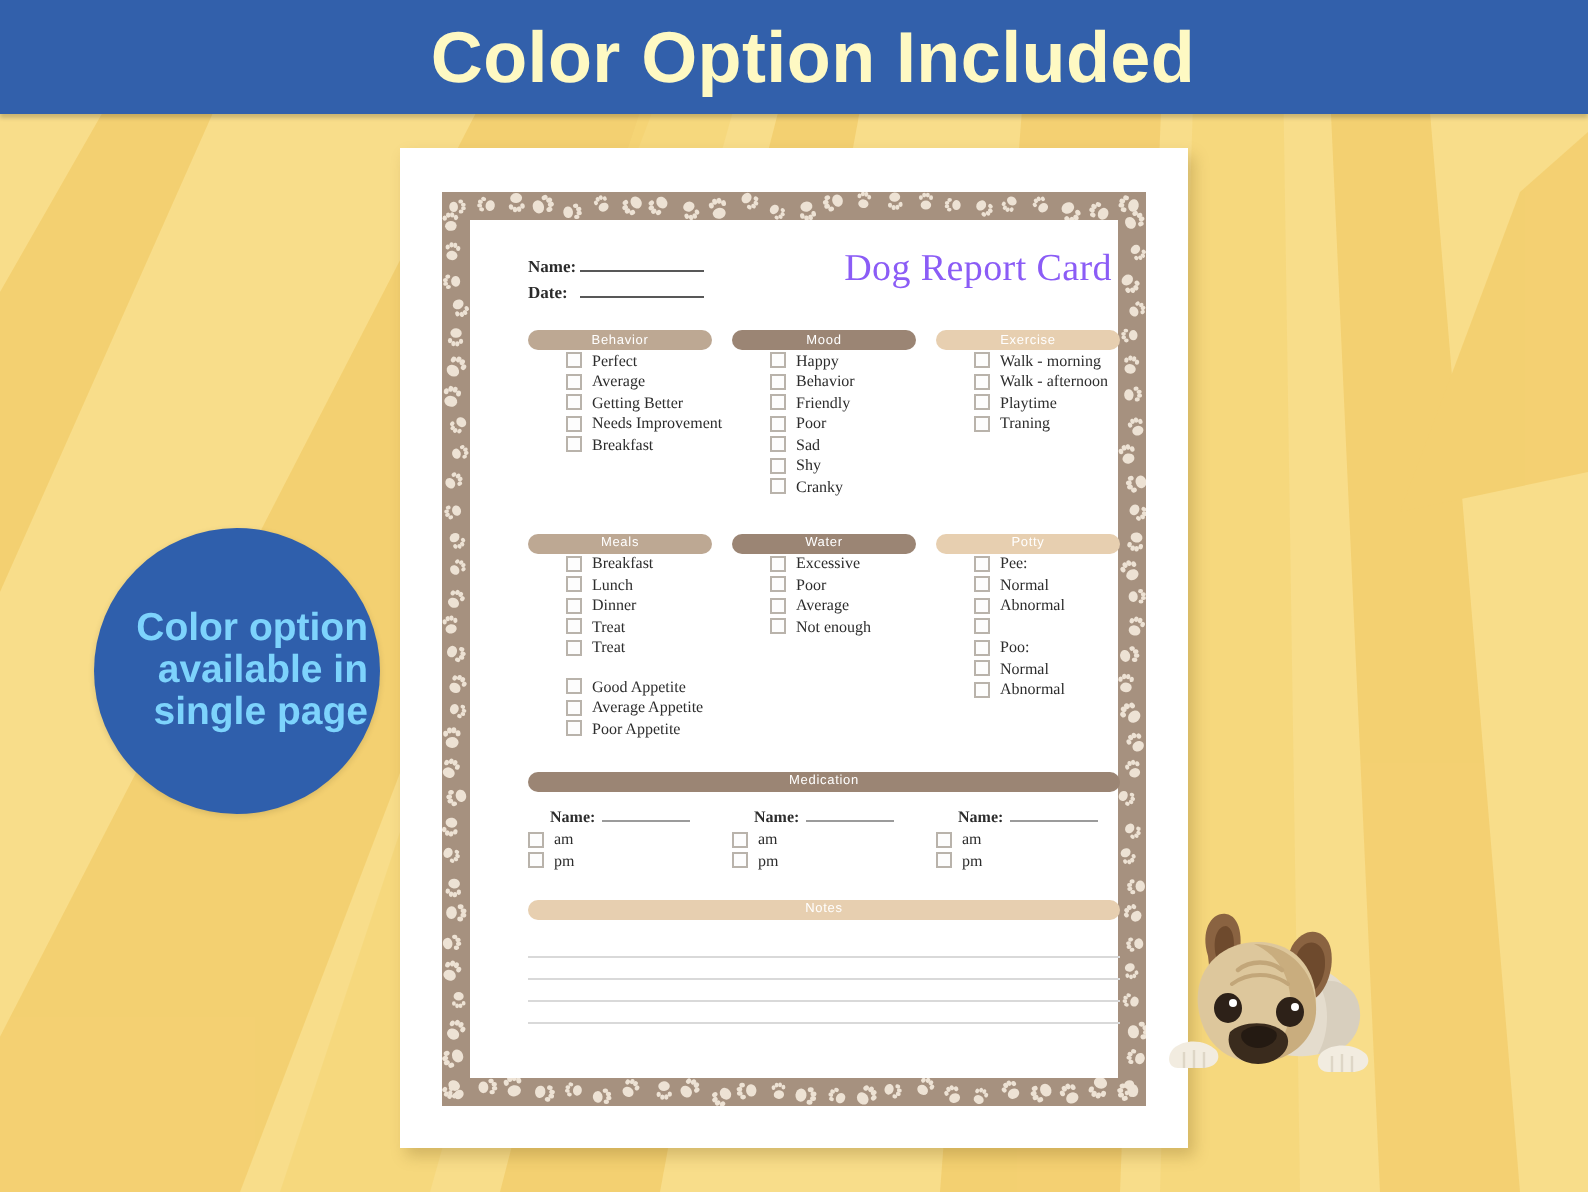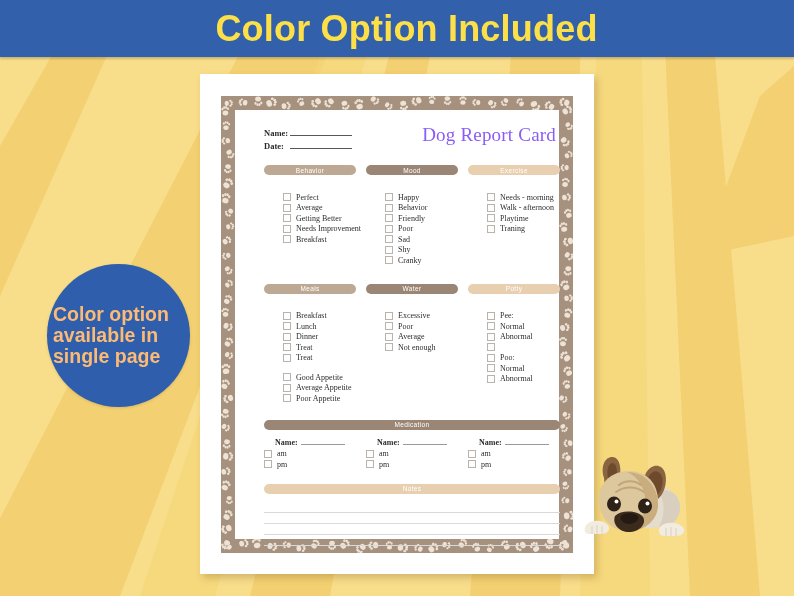--- a/index.html
+++ b/index.html
@@ -40,21 +40,21 @@
     width: 794px;
     height: 57px;
     background: #3260ab;
     display: flex;
     align-items: center;
     justify-content: center;
     box-shadow: 0 2px 2px rgba(0,0,0,.18);
     z-index: 40;
   }
   #banner-text {
-    color: #fde047;
+    color: #fef9c3;
     font-size: 36px;
     font-weight: bold;
     letter-spacing: .2px;
     font-family: "Liberation Sans", sans-serif;
     white-space: nowrap;
     margin-left: 19px;
   }
 
   
   #badge {
@@ -63,25 +63,25 @@
     width: 143px; height: 143px;
     border-radius: 50%;
     background: #2f5fac;
     z-index: 30;
     display: flex;
     align-items: center;
     justify-content: center;
     box-shadow: 0 1px 3px rgba(0,0,0,.12);
   }
   #badge-text {
-    color: #fdba74;
+    color: #7dd3fc;
     font-weight: bold;
     font-size: 19.5px;
     line-height: 21px;
-    text-align: left;
+    text-align: right;
     padding: 0 6px;
     font-family: "Liberation Sans", sans-serif;
   }
 
   
   #page {
     position: absolute;
     left: 200px; top: 74px;
     width: 394px;
     height: 500px;
@@ -161,21 +161,21 @@
   .pill.dark   { background: #9b8574; }
   .pill.light  { background: #e7cfb0; }
 
   .cols3 {
     display: flex;
     gap: 10px;
     margin-top: 8px;
   }
   .col { width: 92px; }
 
-  .opts { margin-top: 17px; padding-left: 19px; }
+  .opts { margin-top: 0; padding-left: 19px; }
   .opt {
     display: flex;
     align-items: center;
     height: 10.5px;
     font-family: "Liberation Serif", serif;
     font-size: 8px;
     color: #2d2d2d;
     white-space: nowrap;
   }
   .chk {
@@ -1107,21 +1107,21 @@
                 <span>Cranky</span>
               </div>
           </div>
         </div>
 
         <div class="col">
           <div class="pill light">Exercise</div>
           <div class="opts">
             <div class="opt">
                 <span class="chk"></span>
-                <span>Needs - morning</span>
+                <span>Walk - morning</span>
               </div>
             <div class="opt">
                 <span class="chk"></span>
                 <span>Walk - afternoon</span>
               </div>
             <div class="opt">
                 <span class="chk"></span>
                 <span>Playtime</span>
               </div>
             <div class="opt">

